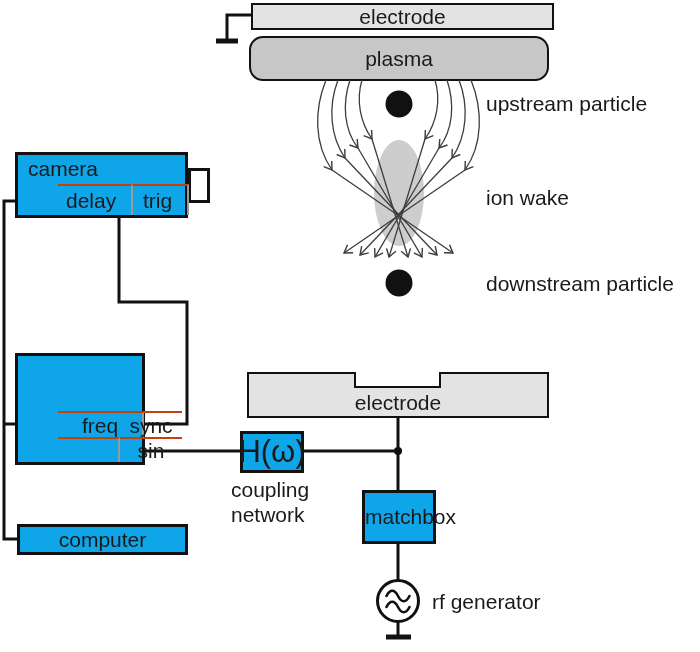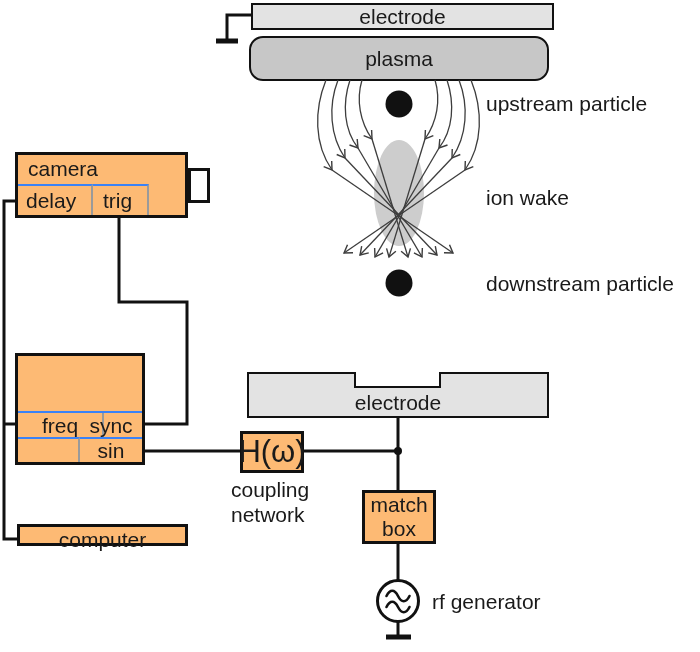--- a/index.html
+++ b/index.html
@@ -4,30 +4,30 @@
 <style>
   html,body{margin:0;padding:0;background:#fff;}
   #stage{
     position:relative;width:700px;height:652px;background:#ffffff;overflow:hidden;
     font-family:"Liberation Sans", sans-serif;color:#1a1a1a;padding-left:20px;
   }
   #wires-layer{position:absolute;left:0;top:0;}
   .lbl{position:absolute;font-size:21px;line-height:24px;white-space:nowrap;}
   .ctr{text-align:center;}
   .box{
-    position:absolute;background:#fdba74;border:3px solid #111;box-sizing:border-box;
+    position:absolute;background:#0ea5e9;border:3px solid #111;box-sizing:border-box;
     font-size:21px;
   }
   .cell{
-    position:absolute;box-sizing:border-box;border-top:2px solid #3b82f6;border-right:2px solid #9a9a9a;
-    font-size:21px;line-height:29px;overflow:hidden;
+    position:absolute;box-sizing:border-box;border-top:2px solid #c2410c;border-right:2px solid #9a9a9a;
+    font-size:21px;line-height:29px;overflow:hidden;margin-left:40px;
   }
   .two-line{line-height:25px;text-align:center;}
   #hw-box{font-size:31px;display:flex;align-items:center;justify-content:center;}
-  #match-box{display:flex;flex-direction:column;align-items:center;justify-content:space-between;line-height:24px;}
+  #match-box{display:flex;align-items:center;justify-content:space-between;line-height:24px;}
 </style>
 </head>
 <body>
 
 <div id="stage">
 
   <svg id="wires-layer" width="700" height="652" viewBox="0 0 700 652">
     <defs>
       <marker id="arr" viewBox="-9 -6 12 12" refX="0" refY="0" markerWidth="13" markerHeight="13" orient="auto" markerUnits="userSpaceOnUse">
         <path d="M-7,-4.5 L0,0 L-7,4.5" fill="none" stroke="#3d3d3d" stroke-width="1.3"></path>
@@ -115,21 +115,21 @@
     <div class="cell" style="left:75px;top:29px;width:56px;height:31px;padding-left:10px;">trig</div>
   </div>
 
   <div class="box" style="left:15px;top:353px;width:130px;height:112px;">
     <div class="cell ctr" style="left:0;top:55px;width:86px;height:26px;line-height:25px;">freq</div>
     <div class="cell ctr" style="left:62px;top:55px;width:62px;height:26px;line-height:25px;border-right:none;">sync</div>
     <div class="cell" style="left:0;top:81px;width:62px;height:25px;"></div>
     <div class="cell ctr" style="left:62px;top:81px;width:62px;height:25px;line-height:24px;border-right:none;text-align:center;">sin</div>
   </div>
 
-  <div class="box ctr" style="left:17px;top:524px;width:171px;height:22px;line-height:25px;">computer</div>
+  <div class="box ctr" style="left:17px;top:524px;width:171px;height:31px;line-height:25px;">computer</div>
 
   <div class="box" id="hw-box" style="left:240px;top:431px;width:64px;height:42px;">H(ω)</div>
   <div class="lbl" style="left:231px;top:477px;line-height:25px;white-space:normal;width:110px;">
     <div>coupling</div>
     <div>network</div>
   </div>
 
   <div class="box" id="match-box" style="left:362px;top:490px;width:74px;height:54px;">
     <div>match</div>
     <div>box</div>

